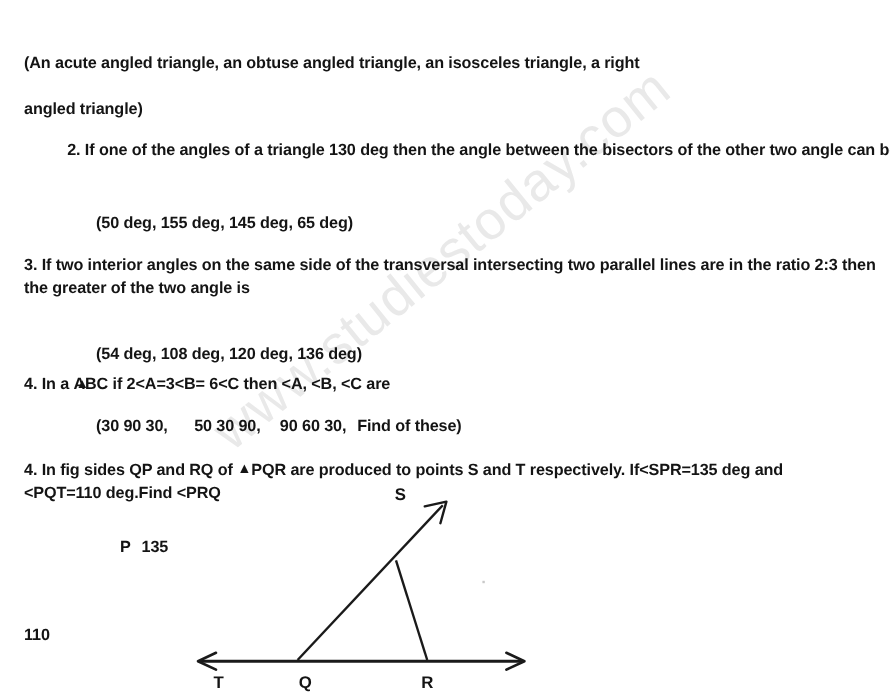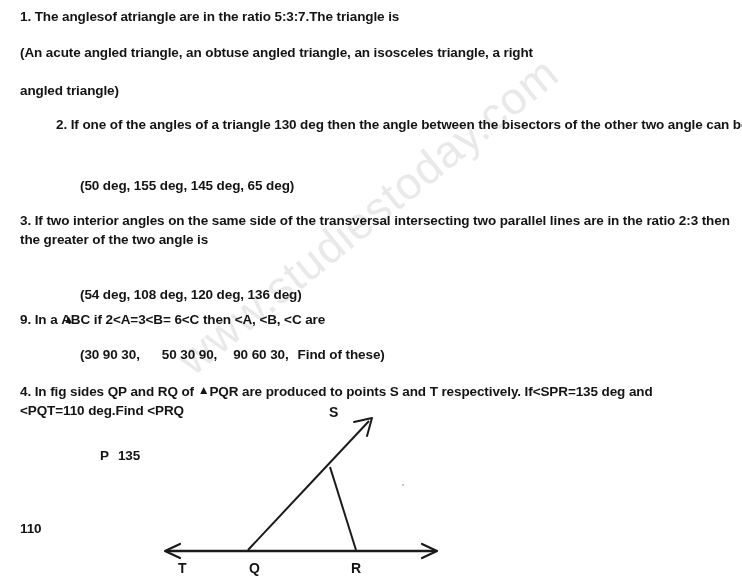--- a/index.html
+++ b/index.html
@@ -113,36 +113,35 @@
     z-index: 2;
   }
 </style>
 </head>
 <body>
 
 <div id="page">
 
   <div id="watermark">www.studiestoday.com</div>
 
-  <div class="txt q-line r1">1. The anglesof atriangle are in the ratio 5:3:7.The triangle is</div>
 
   <div class="txt q-line r3">angled triangle)</div>
 
   <div class="txt q-line r2">(An acute angled triangle, an obtuse angled triangle, an isosceles triangle, a right</div>
 
   <div class="txt q-line r4">2. If one of the angles of a triangle 130 deg then the angle between the bisectors of the other two angle can be</div>
 
   <div class="txt opt-line r5">(50 deg, 155 deg, 145 deg, 65 deg)</div>
 
   <div class="txt q-line r6">3. If two interior angles on the same side of the transversal intersecting two parallel lines are in the ratio 2:3 then the greater of the two angle is</div>
 
   <div class="txt opt-line r7">(54 deg, 108 deg, 120 deg, 136 deg)</div>
 
   <div class="txt q-line r8">
-    <span>9. In a </span><span class="tri-overlap">▲</span><span>ABC if 2&lt;A=3&lt;B= 6&lt;C then &lt;A, &lt;B, &lt;C are</span>
+    <span>4. In a </span><span class="tri-overlap">▲</span><span>ABC if 2&lt;A=3&lt;B= 6&lt;C then &lt;A, &lt;B, &lt;C are</span>
   </div>
 
   <div class="txt opt-line r9">
     <span>(30 90 30,</span><span class="spacer-wide"></span><span>50 30 90,</span><span class="spacer-mid"></span><span>90 60 30,</span><span class="spacer-sm"></span><span>Find of these)</span>
   </div>
 
   <div class="txt q-line r10">
     <span>4. In fig sides QP and RQ of </span><span class="tri-glyph">▲</span><span>PQR are produced to points S and T respectively. If&lt;SPR=135 deg and &lt;PQT=110 deg.Find &lt;PRQ</span>
   </div>
 

